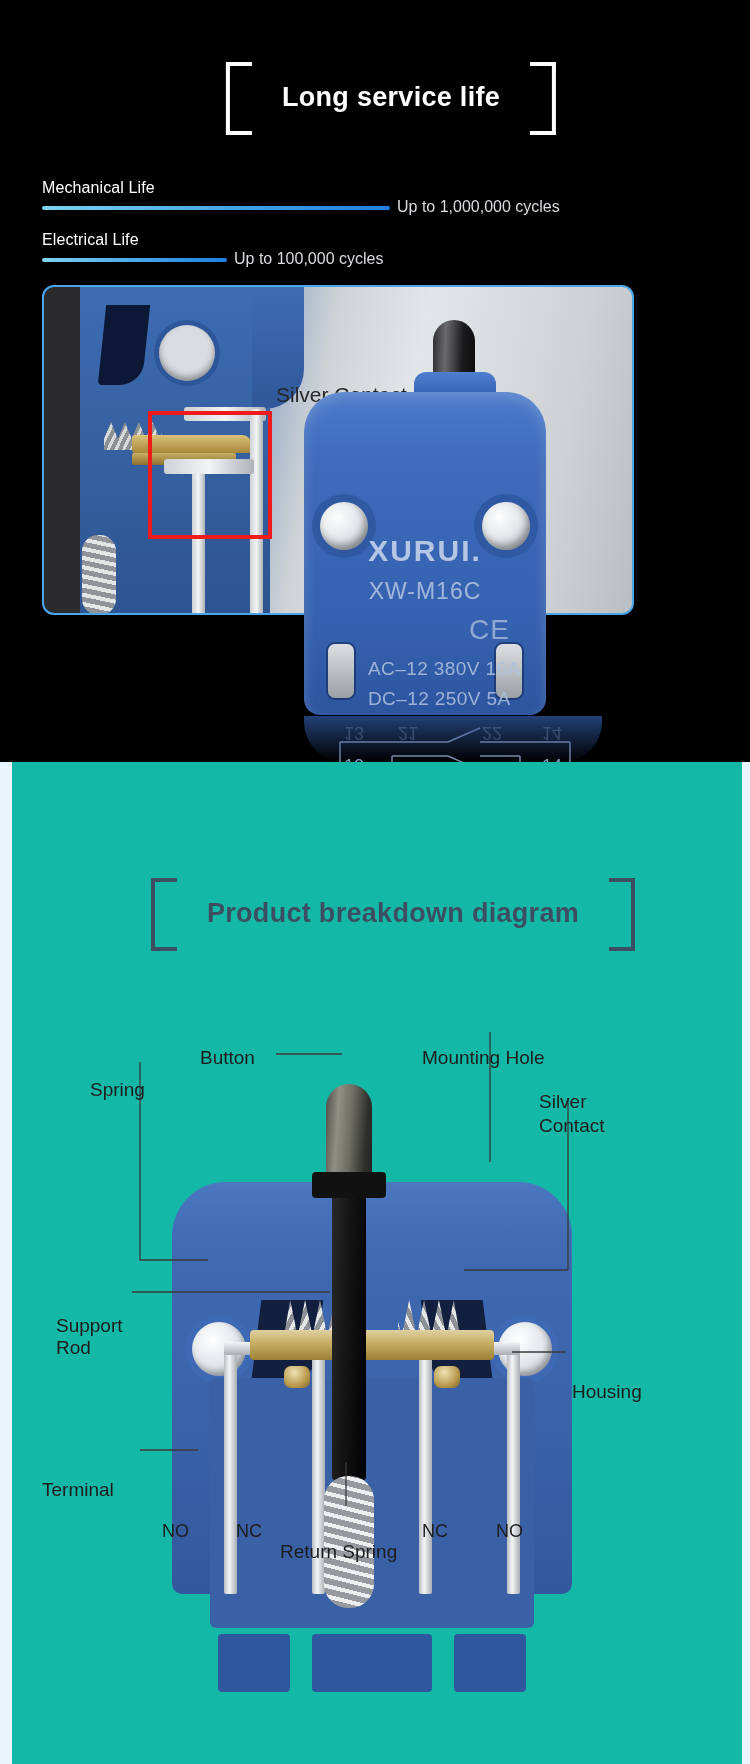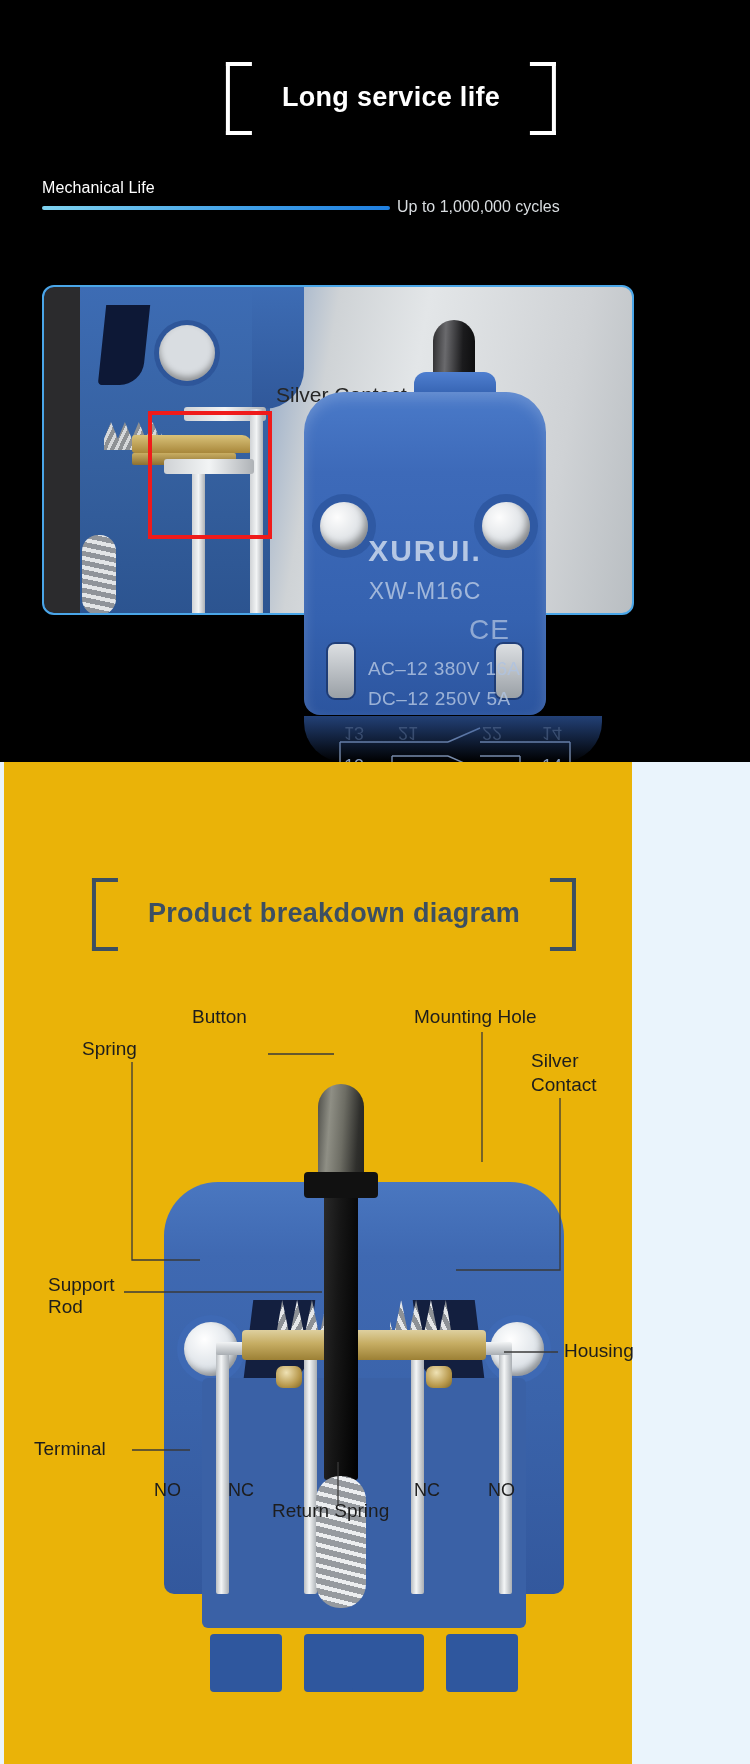--- a/index.html
+++ b/index.html
@@ -221,35 +221,36 @@
   .reflection {
     position:absolute; left: 304px; top: 716px; width: 298px; height: 46px;
     background: linear-gradient(180deg, rgba(46,86,158,.75), rgba(0,0,0,0));
     border-radius: 0 0 40px 40px;
     overflow:hidden;
   }
   .reflection .cnum { color:#5d7398; opacity:.5; transform: scaleY(-1); }
 
   
   .panel-light {
-    position: absolute; left: 4px; top: 762px;
-    width: 628px; height: 1002px;
-    background: #eab308;
+    position: absolute; left: 12px; top: 762px;
+    width: 730px; height: 1002px;
+    background: #14b8a6;
   }
   .bracket-head.bottom { top: 116px; }
 
   
   .diagram { position:absolute; left:0; top:0; width:750px; height:1002px; }
 
   .lbl {
     position: absolute;
     color: #1d1d1d;
     font-size: 19px;
     line-height: 1.18;
     white-space: nowrap;
+    margin-top: 41px;
   }
   .lbl.sm { font-size: 18px; }
 
   
   .cut { position: absolute; left: 160px; top: 322px; width: 400px; height: 580px; }
   .cut-btn {
     position:absolute; left: 154px; top: 0; width: 46px; height: 106px;
     background: linear-gradient(94deg,#4d4d48 0%, #8f8f85 26%, #6d6d64 52%, #2f2f2c 82%, #222220 100%);
     border-radius: 23px 23px 3px 3px;
   }
@@ -342,20 +343,27 @@
   <div class="life-block">
 
     <div class="life-row">
       <div class="life-label">Mechanical Life</div>
       <div class="life-bar-line">
         <div class="life-bar mech"></div>
         <div class="life-value">Up to 1,000,000 cycles</div>
       </div>
     </div>
 
+    <div class="life-row second">
+      <div class="life-label">Electrical Life</div>
+      <div class="life-bar-line">
+        <div class="life-bar elec"></div>
+        <div class="life-value">Up to 100,000 cycles</div>
+      </div>
+    </div>
 
   </div>
 
   <div class="photo-card">
     <div class="pc-bezel"></div>
     <div class="pc-blue"></div>
     <div class="pc-notch"></div>
     <div class="pc-hole"></div>
     <div class="pc-spr"></div>
     <div class="pc-gold"></div>

